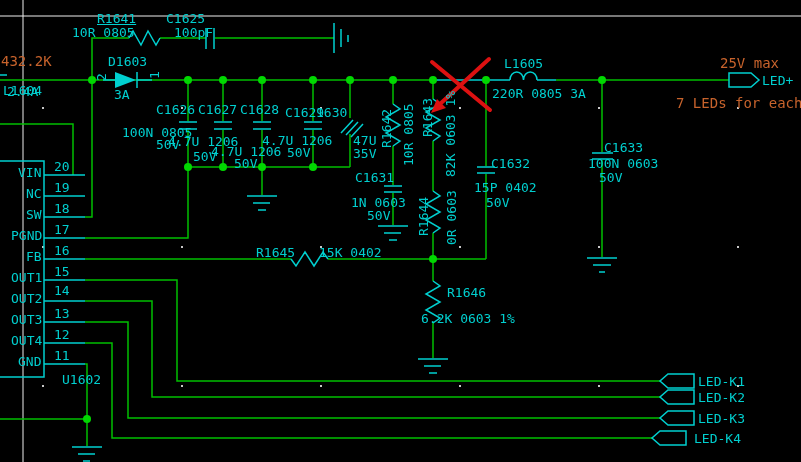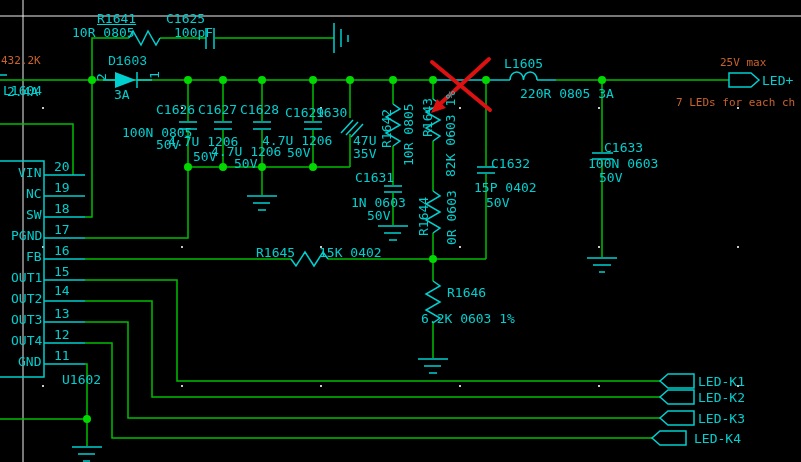--- a/index.html
+++ b/index.html
@@ -2,21 +2,21 @@
 <html style="--wire: #00be00; --junction: #00d800; --symbol: #00cfcf; --annotation: #c8632c; --highlight: #dd1111; --crosshair: #efefef;"><head>
 <meta charset="utf-8">
 <style>
   html,body{margin:0;padding:0;background:#000;}
   #canvas{position:relative;width:801px;height:462px;background:#000;overflow:hidden;
           font-family:"DejaVu Sans Mono","Liberation Mono",monospace;}
   #canvas svg{position:absolute;left:0;top:0;}
   #labels{position:absolute;left:0;top:0;width:801px;height:462px;pointer-events:none;}
   .lbl{position:absolute;white-space:pre;font-size:13px;line-height:13px;}
   .cyan{color:var(--symbol);}
-  .orange{color:var(--annotation);font-size:11px;line-height:12px;text-align:center;}
+  .orange{color:var(--annotation);font-size:14px;line-height:12px;text-align:center;}
   .rot{transform:rotate(-90deg);transform-origin:0 0;}
   .w{stroke:var(--wire);stroke-width:1.5;fill:none;}
   .s{stroke:var(--symbol);stroke-width:1.5;fill:none;}
   .sf{fill:var(--symbol);stroke:none;}
   .xs{stroke:var(--highlight);stroke-width:4;fill:none;stroke-linecap:round;}
   .xf{fill:var(--highlight);stroke:none;}
   .cross{stroke:var(--crosshair);stroke-width:1;}
   .dot{fill:var(--junction);}
   .port{stroke:var(--symbol);stroke-width:1.5;fill:#000;}
   .grid{fill:#c8c8c8;}
@@ -212,21 +212,21 @@
   </svg>
 
   <div id="labels">
       <span class="lbl orange" style="left: 1px; top: 55px;">432.2K</span>
       <span class="lbl cyan" style="left: 3px; top: 84px;">L1604</span>
       <span class="lbl cyan" style="left: 7px; top: 85px;">2.4A</span>
       <span class="lbl cyan" style="left: 97px; top: 12px; text-decoration: underline;">R1641</span>
       <span class="lbl cyan" style="left: 72px; top: 26px;">10R 0805</span>
       <span class="lbl cyan" style="left: 166px; top: 12px;">C1625</span>
       <span class="lbl cyan" style="left: 174px; top: 26px;">100pF</span>
-      <span class="lbl cyan" style="left: 108px; top: 55px; font-family: Liberation Mono, monospace;">D1603</span>
+      <span class="lbl cyan" style="left: 108px; top: 55px;">D1603</span>
       <span class="lbl cyan rot" style="left: 95px; top: 81px;">2</span>
       <span class="lbl cyan rot" style="left: 148px; top: 79px;">1</span>
       <span class="lbl cyan" style="left: 114px; top: 88px;">3A</span>
       <span class="lbl cyan" style="left: 156px; top: 103px;">C1626</span>
       <span class="lbl cyan" style="left: 198px; top: 103px;">C1627</span>
       <span class="lbl cyan" style="left: 240px; top: 103px; text-align: center;">C1628</span>
       <span class="lbl cyan" style="left: 285px; top: 106px;">C1629</span>
       <span class="lbl cyan" style="left: 316px; top: 106px;">1630</span>
       <span class="lbl cyan" style="left: 122px; top: 126px;">100N 0805</span>
       <span class="lbl cyan" style="left: 156px; top: 138px;">50V</span>
@@ -244,21 +244,21 @@
       <span class="lbl cyan rot" style="left: 444px; top: 177px;">82K 0603 1%</span>
       <span class="lbl cyan" style="left: 355px; top: 171px;">C1631</span>
       <span class="lbl cyan" style="left: 351px; top: 196px;">1N 0603</span>
       <span class="lbl cyan" style="left: 367px; top: 209px;">50V</span>
       <span class="lbl cyan rot" style="left: 417px; top: 236px;">R1644</span>
       <span class="lbl cyan rot" style="left: 445px; top: 245px;">0R 0603</span>
       <span class="lbl cyan" style="left: 491px; top: 157px;">C1632</span>
       <span class="lbl cyan" style="left: 474px; top: 181px;">15P 0402</span>
       <span class="lbl cyan" style="left: 486px; top: 196px;">50V</span>
       <span class="lbl cyan" style="left: 504px; top: 57px;">L1605</span>
-      <span class="lbl cyan" style="left: 492px; top: 87px; margin-left: 28px;">220R 0805 3A</span>
+      <span class="lbl cyan" style="left: 492px; top: 87px;">220R 0805 3A</span>
       <span class="lbl orange" style="left: 720px; top: 57px;">25V max</span>
       <span class="lbl cyan" style="left: 762px; top: 74px;">LED+</span>
       <span class="lbl orange" style="left: 676px; top: 97px;">7 LEDs for each ch</span>
       <span class="lbl cyan" style="left: 604px; top: 141px;">C1633</span>
       <span class="lbl cyan" style="left: 588px; top: 157px;">100N 0603</span>
       <span class="lbl cyan" style="left: 599px; top: 171px;">50V</span>
       <span class="lbl cyan" style="left: 256px; top: 246px;">R1645</span>
       <span class="lbl cyan" style="left: 319px; top: 246px;">15K 0402</span>
       <span class="lbl cyan" style="left: 447px; top: 286px;">R1646</span>
       <span class="lbl cyan" style="left: 421px; top: 312px;">6.2K 0603 1%</span>

